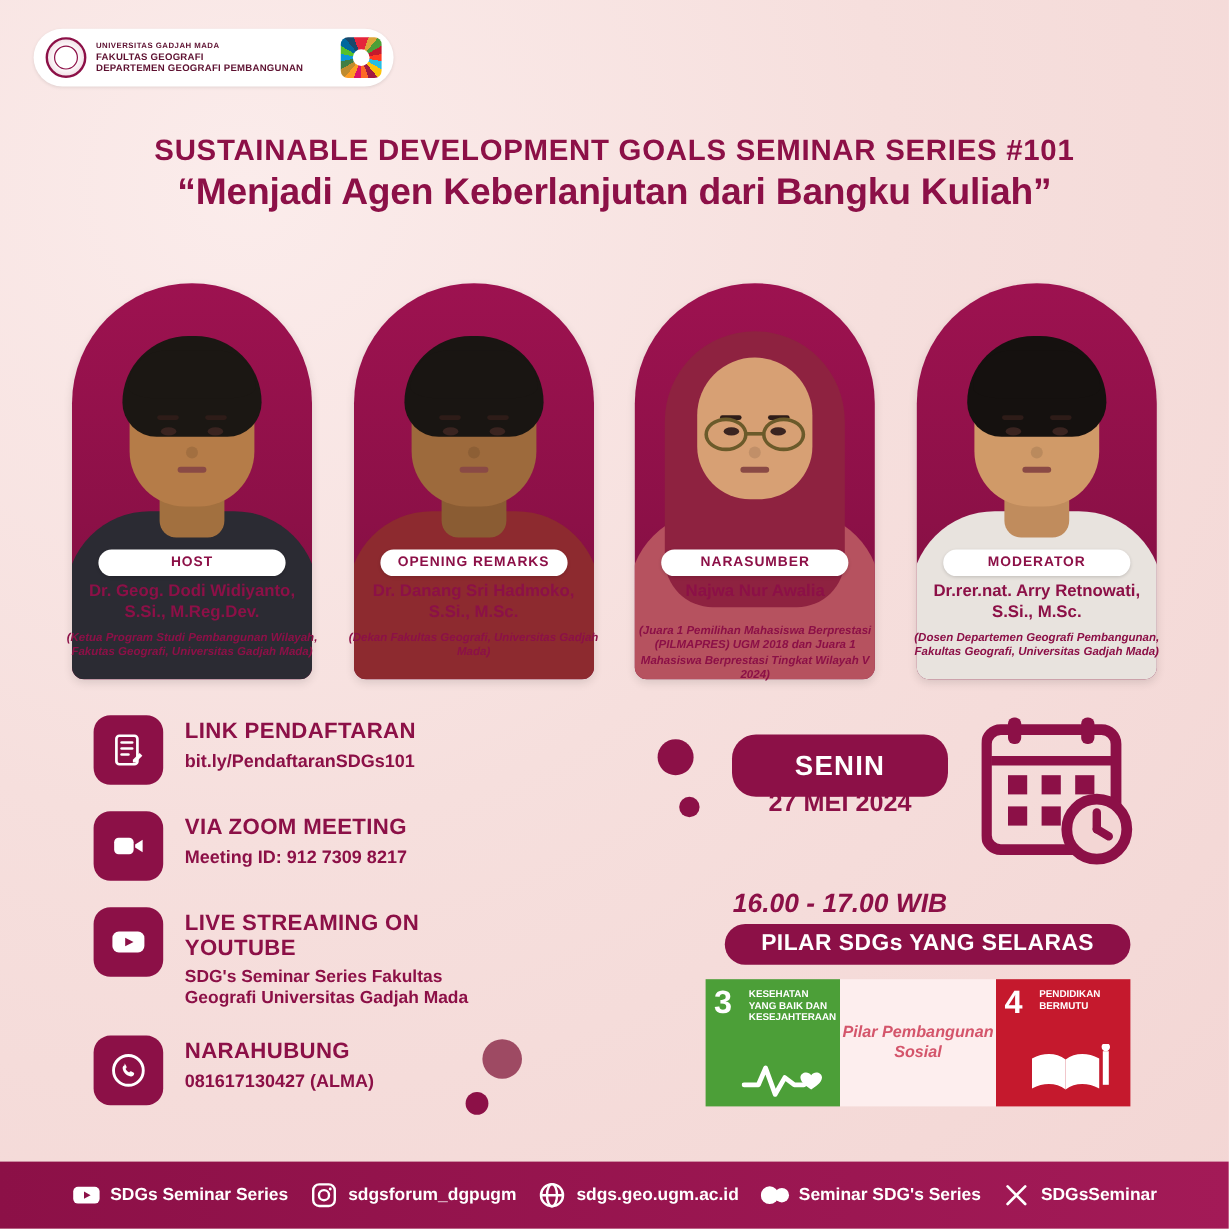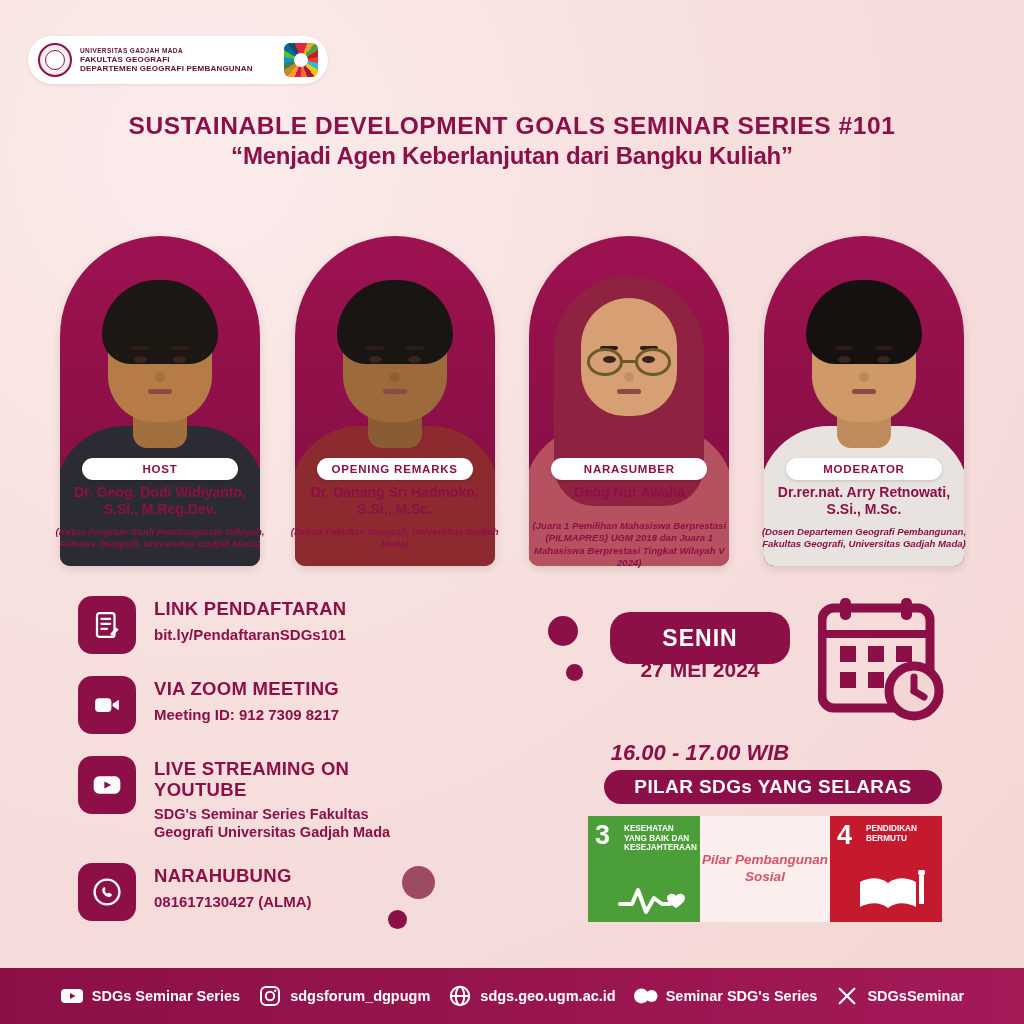--- a/index.html
+++ b/index.html
@@ -10,21 +10,21 @@
     overflow: hidden;
   }
   #poster {
     position: relative;
     width: 1024px; height: 1024px;
     background:
       radial-gradient(circle at 20% 15%, #fbeceb 0%, #f6dfdd 45%, #f3d6d4 100%);
   }
   
   .logo-bar {
-    position: absolute; left: 28px; top: 36px;
+    position: absolute; left: 28px; top: 24px;
     width: 300px; height: 48px;
     background: #ffffff;
     border-radius: 24px;
     display: flex; align-items: center;
     padding: 12px 10px;
     box-shadow: 0 1px 3px rgba(0,0,0,.10);
   }
   .ugm-seal {
     width: 34px; height: 34px; border-radius: 50%;
     border: 2px solid #8c1047;
@@ -55,21 +55,21 @@
   
   .title-1 {
     position: absolute; top: 112px; left: 0; width: 100%;
     text-align: center;
     font-size: 24.5px; font-weight: 800; letter-spacing: .6px;
     color: #8c1047;
   }
   .title-2 {
     position: absolute; top: 142px; left: 0; width: 100%;
     text-align: center;
-    font-size: 24px; font-weight: 800; letter-spacing: -.2px;
+    font-size: 31px; font-weight: 800; letter-spacing: -.2px;
     color: #8c1047;
   }
   
   .speakers {
     position: absolute; top: 236px; left: 60px;
     width: 904px; height: 340px;
     display: flex; justify-content: space-between;
   }
   .card {
     width: 200px; position: relative;
@@ -258,21 +258,21 @@
           <div class="p-glass l"></div>
             <div class="p-glass r"></div>
           <div class="p-glass-bridge"></div>
           <div class="p-eye l"></div>
             <div class="p-eye r"></div>
           <div class="p-nose"></div>
             <div class="p-mouth"></div>
         </div>
       </div>
       <div class="role-pill">NARASUMBER</div>
-      <div class="sp-name" style="white-space:pre-line">Geog Nur Awalia</div>
+      <div class="sp-name" style="white-space:pre-line">Najwa Nur Awalia</div>
       <div class="sp-affil tall">(Juara 1 Pemilihan Mahasiswa Berprestasi (PILMAPRES) UGM 2018 dan Juara 1 Mahasiswa Berprestasi Tingkat Wilayah V 2024)</div>
     </div>
 
     <div class="card">
       <div class="photo-frame">
         <div class="portrait">
           <div class="p-body" style="background:#e8e3de"></div>
           <div class="p-neck" style="background:#c08c5d"></div>
           <div class="p-head" style="background:#d09a68"></div>
           <div class="p-hair" style="background:#15110f"></div>

